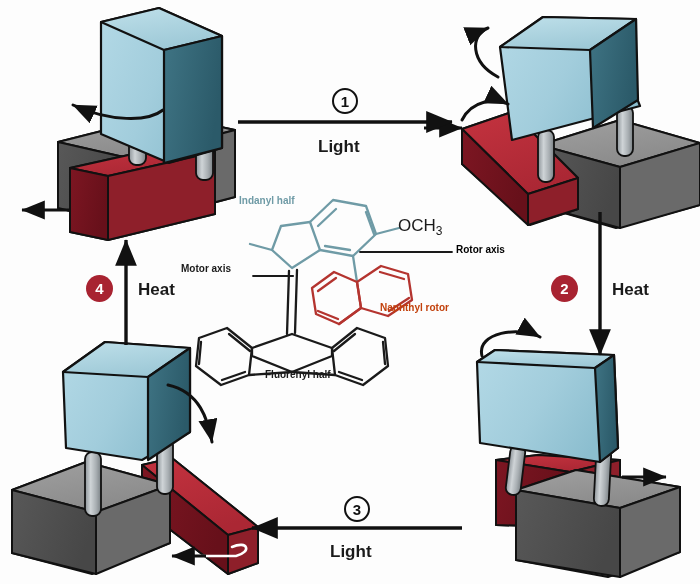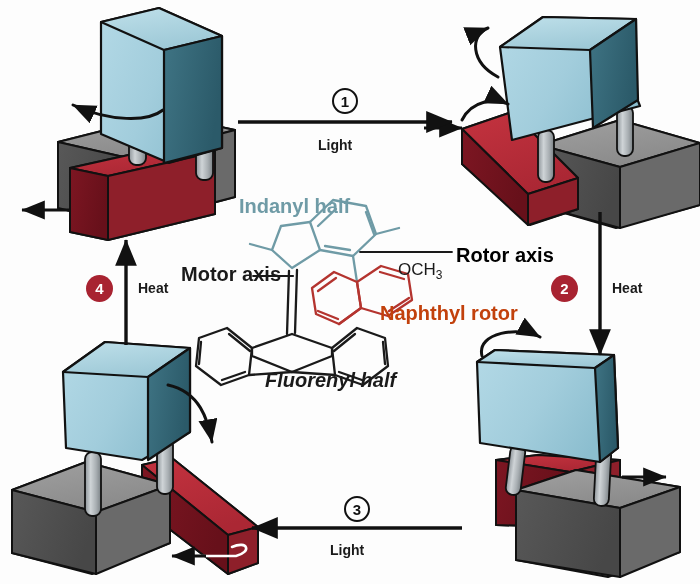--- a/index.html
+++ b/index.html
@@ -25,25 +25,25 @@
     height: 584px;
   }
   .lbl {
     position: absolute;
     font-family: "Liberation Sans", sans-serif;
     font-weight: bold;
     white-space: nowrap;
     line-height: 1;
   }
   .lbl-step {
-    font-size: 14px;
+    font-size: 17px;
     color: #1a1a1a;
   }
   .lbl-chem {
-    font-size: 20px;
+    font-size: 10px;
   }
   .num-open {
     position: absolute;
     width: 26px;
     height: 26px;
     border: 2.2px solid #111;
     border-radius: 50%;
     background: #fdfdfd;
     color: #111;
     font-family: "Liberation Sans", sans-serif;
@@ -68,21 +68,20 @@
     align-items: center;
     justify-content: center;
     box-sizing: border-box;
   }
   .och3 {
     position: absolute;
     font-family: "Liberation Sans", sans-serif;
     font-size: 17px;
     color: #1a1a1a;
     font-weight: normal;
-    margin-top: 44px;
   }
   .och3 sub {
     font-size: 12px;
   }
 </style>
 </head>
 <body>
 
 <div id="canvas">
 
@@ -360,21 +359,21 @@
   <div class="lbl lbl-step" style="left:612px; top:281px;">Heat</div>
 
   <div class="num-open" style="left:344px; top:496px;">3</div>
   <div class="lbl lbl-step" style="left:330px; top:543px;">Light</div>
 
   <div class="num-filled" style="left:86px; top:275px;">4</div>
   <div class="lbl lbl-step" style="left:138px; top:281px;">Heat</div>
 
   <div class="lbl lbl-chem" style="left:239px; top:196px; color:#6f9ba6;">Indanyl half</div>
 
-  <div class="lbl lbl-chem" style="left:265px; top:370px; color:#1a1a1a;font-style:italic;">Fluorenyl half</div>
+  <div class="lbl lbl-chem" style="left:265px; top:370px; color:#1a1a1a;">Fluorenyl half</div>
 
   <div class="lbl lbl-chem" style="left:380px; top:303px; color:#c2410c;">Naphthyl rotor</div>
 
   <div class="lbl lbl-chem" style="left:181px; top:264px; color:#1a1a1a;">Motor axis</div>
 
   <div class="lbl lbl-chem" style="left:456px; top:245px; color:#000000;">Rotor axis</div>
 
   <div class="och3" style="left:398px; top:216px;">
     <span>OCH</span><sub>3</sub>
   </div>

